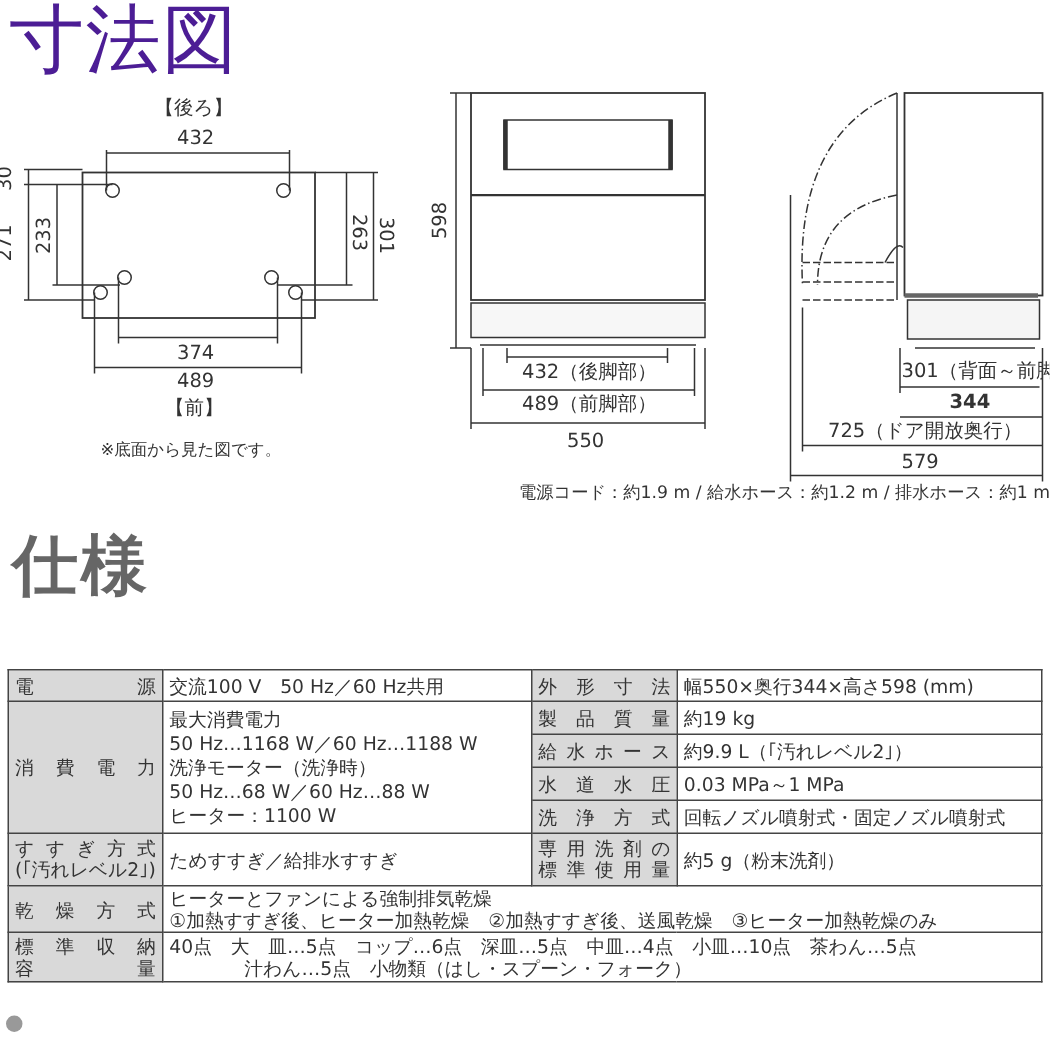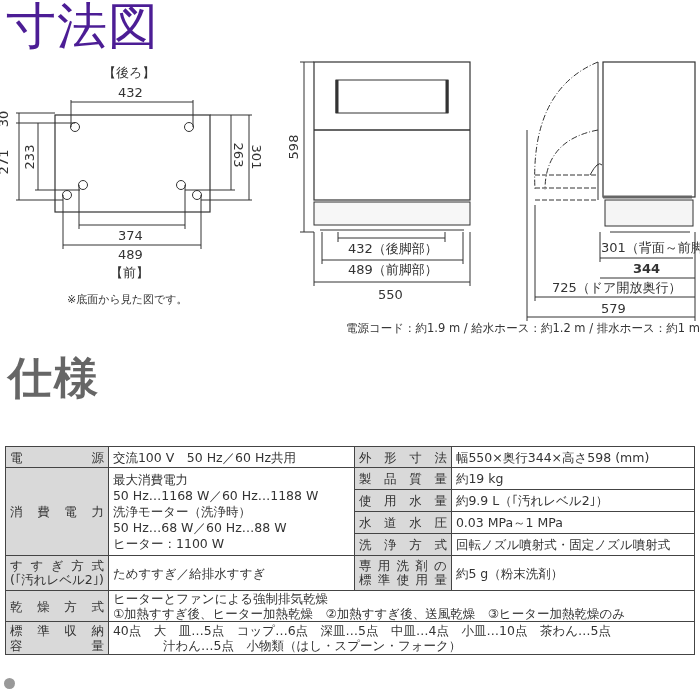--- a/index.html
+++ b/index.html
@@ -162,21 +162,21 @@
       <div>最大消費電力</div>
       <div>50 Hz…1168 W／60 Hz…1188 W</div>
       <div>洗浄モーター（洗浄時）</div>
       <div>50 Hz…68 W／60 Hz…88 W</div>
       <div>ヒーター：1100 W</div>
     </td>
     <td class="h">製品質量</td>
     <td class="v">約19 kg</td>
   </tr>
   <tr style="height:22px">
-    <td class="h">使用水量</td>
+    <td class="h">給水ホース</td>
     <td class="v">約9.9 L（｢汚れレベル2｣）</td>
   </tr>
   <tr style="height:22px">
     <td class="h">水道水圧</td>
     <td class="v">0.03 MPa～1 MPa</td>
   </tr>
   <tr style="height:22px">
     <td class="h">洗浄方式</td>
     <td class="v">回転ノズル噴射式・固定ノズル噴射式</td>
   </tr>

